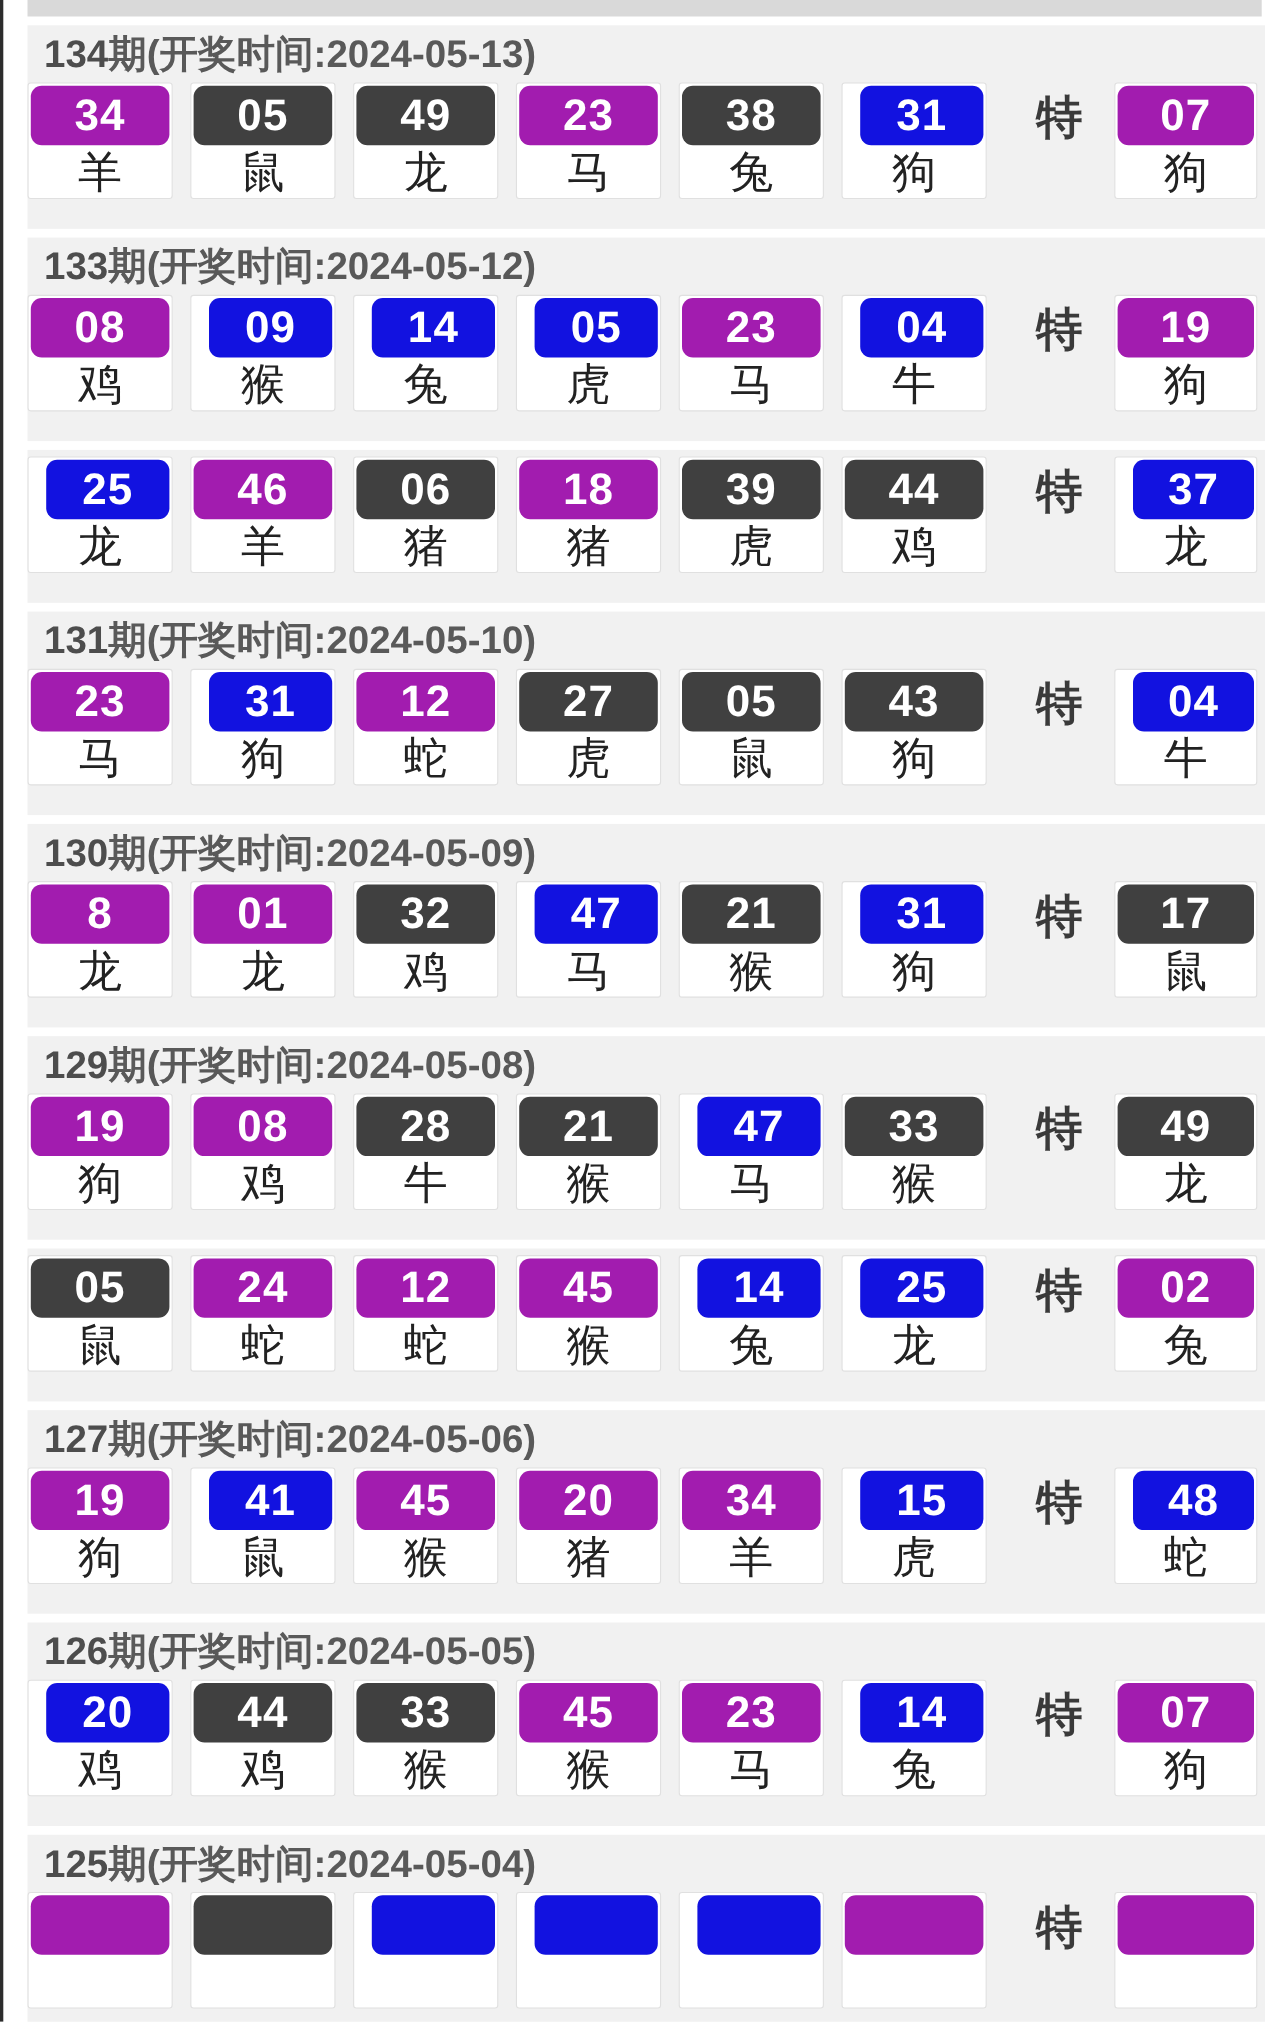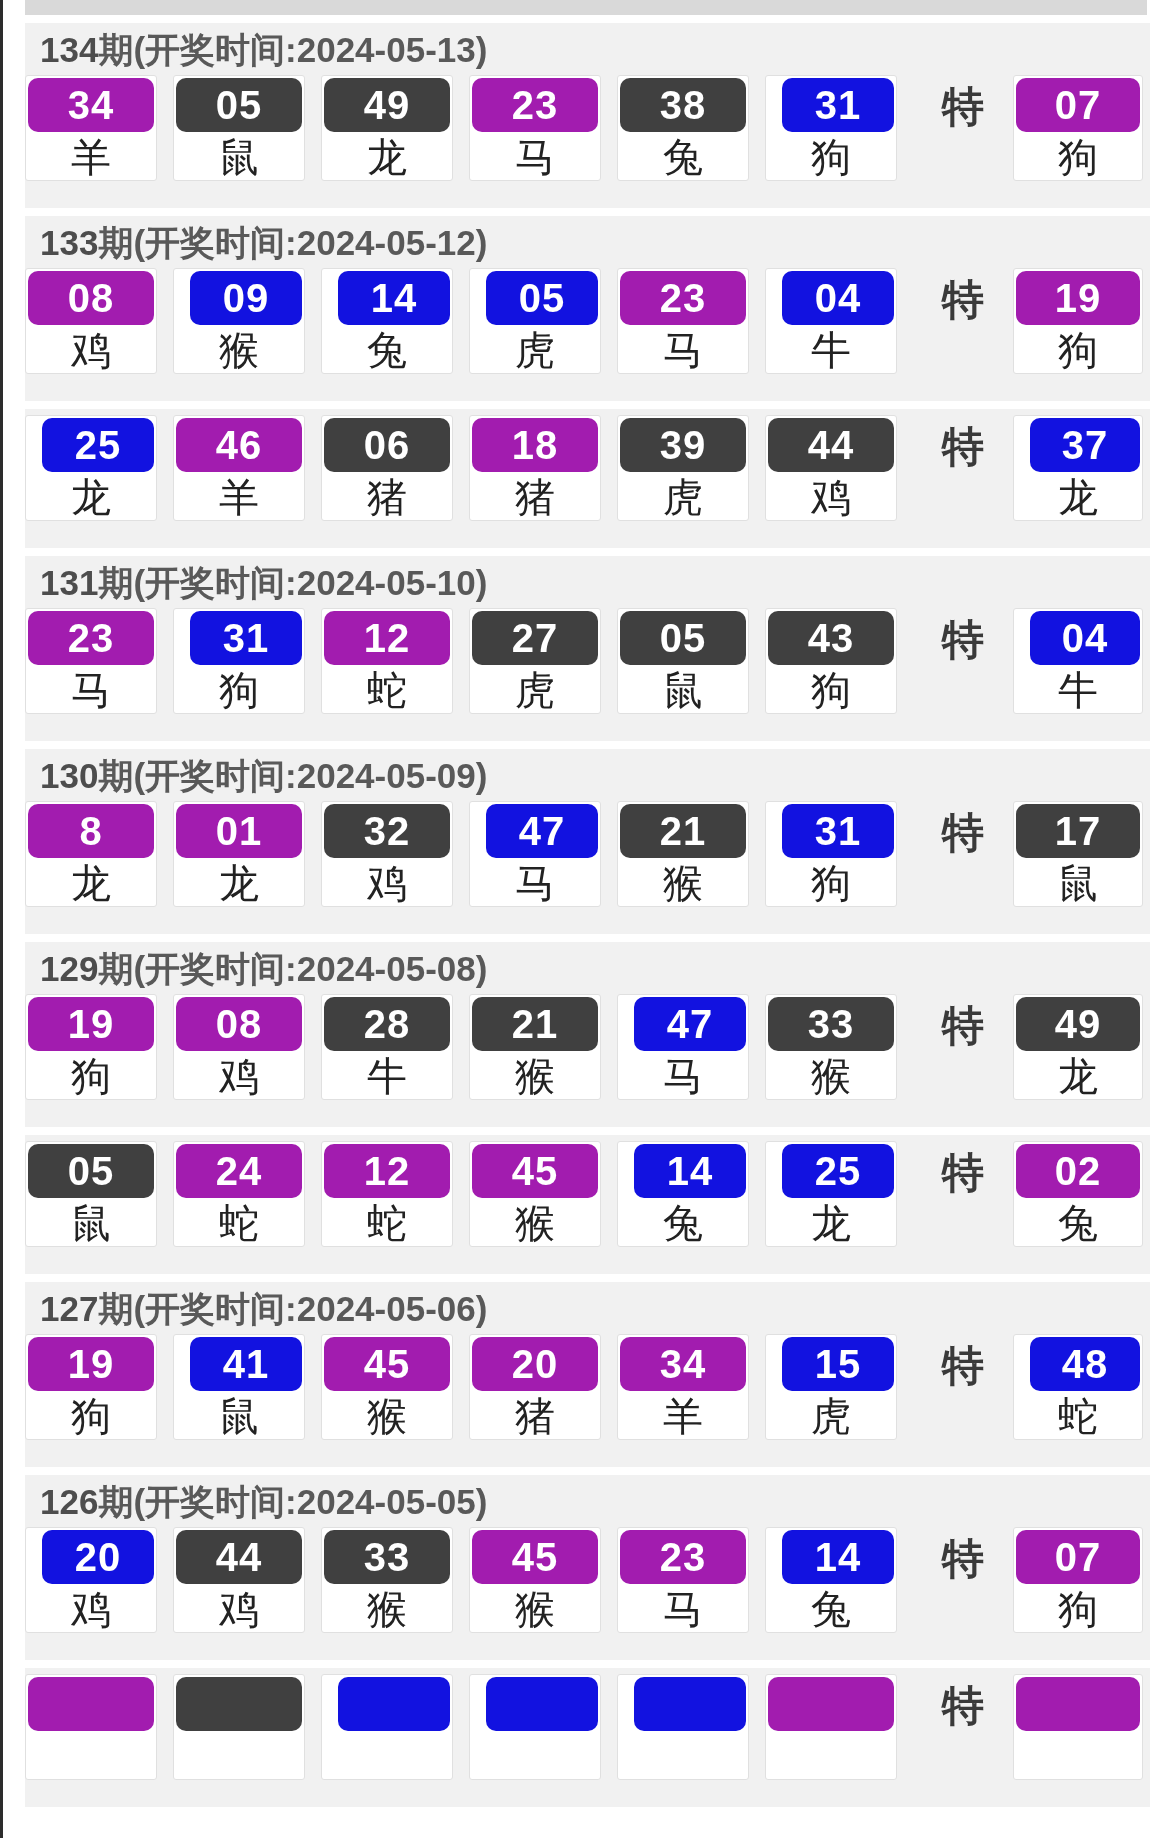--- a/index.html
+++ b/index.html
@@ -421,20 +421,21 @@
   </div>
 <div class="te">特</div>
   <div class="cell special">
     <div class="num c-red">07</div>
     <div class="animal">狗</div>
   </div>
 </div>
   </section>
 
   <section class="block">
+    <div class="heading"><span class="pnum">125</span><span class="ptitle">期(开奖时间:2024-05-04)</span></div>
     <div class="row">
   <div class="cell">
     <div class="num c-red"></div>
 
   </div>
 
   <div class="cell">
     <div class="num c-green"></div>
 
   </div>

